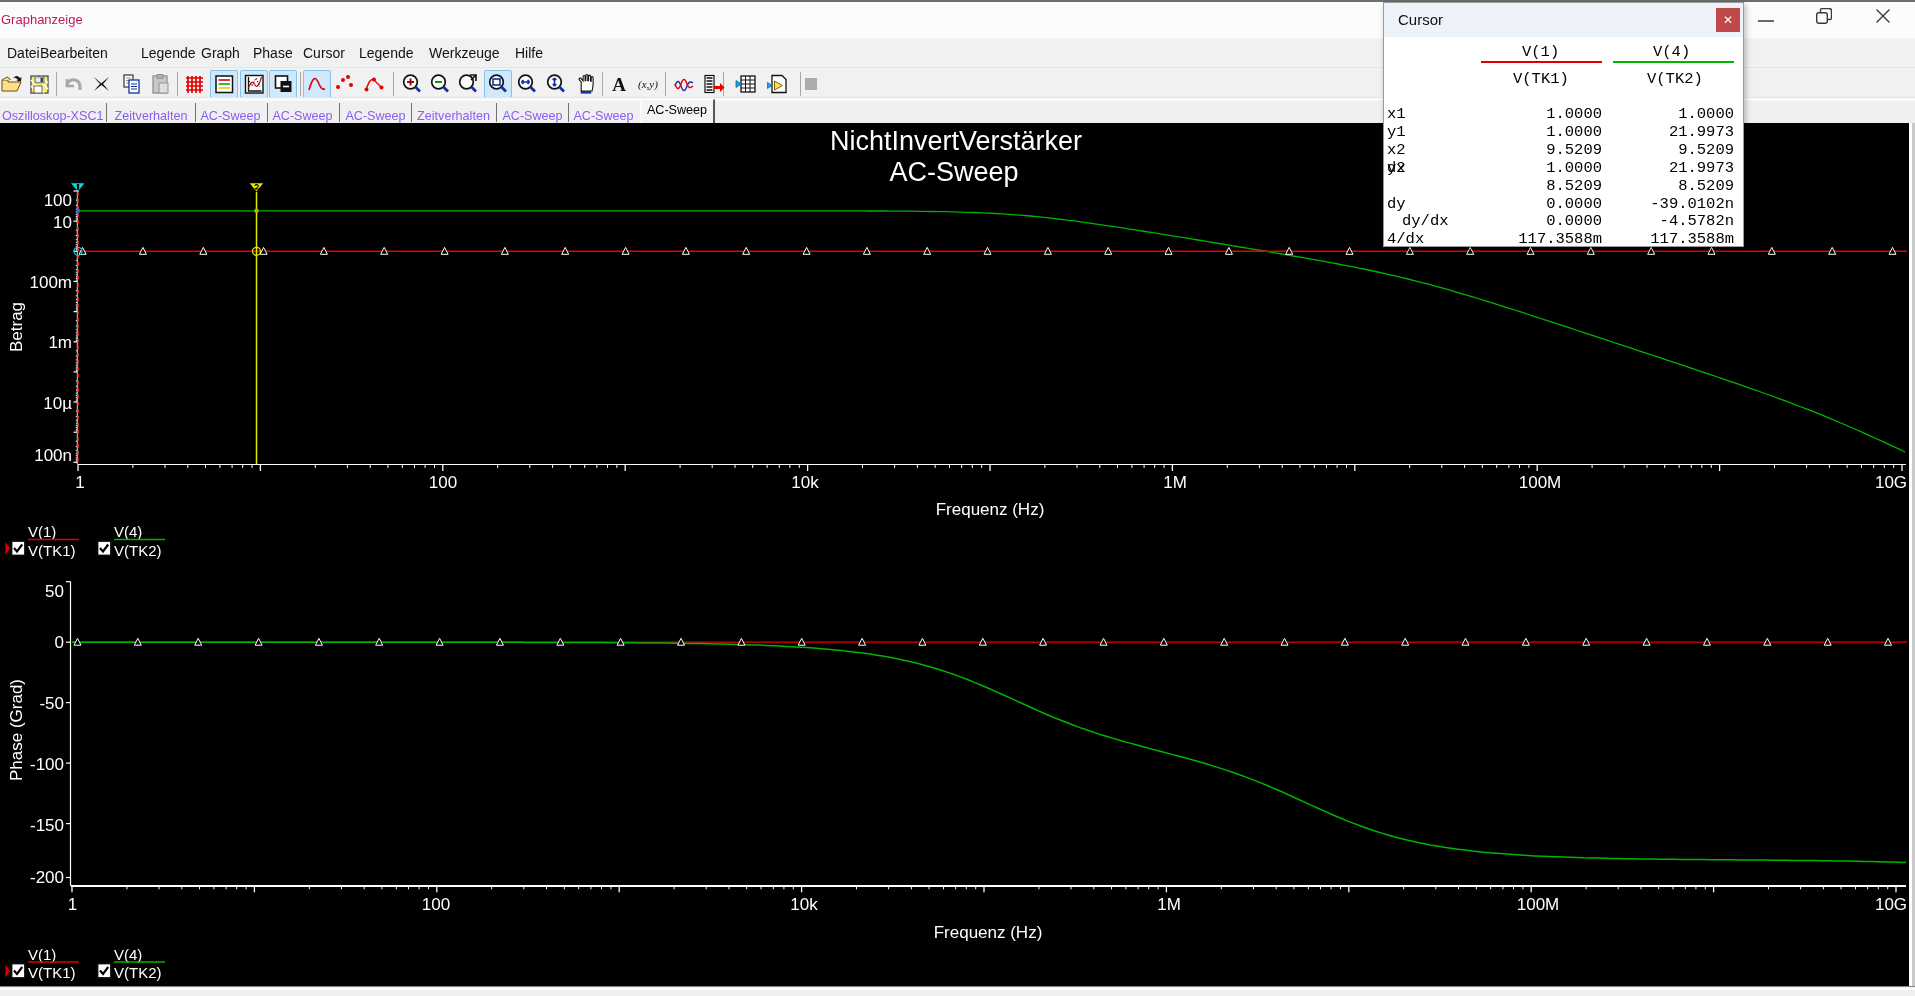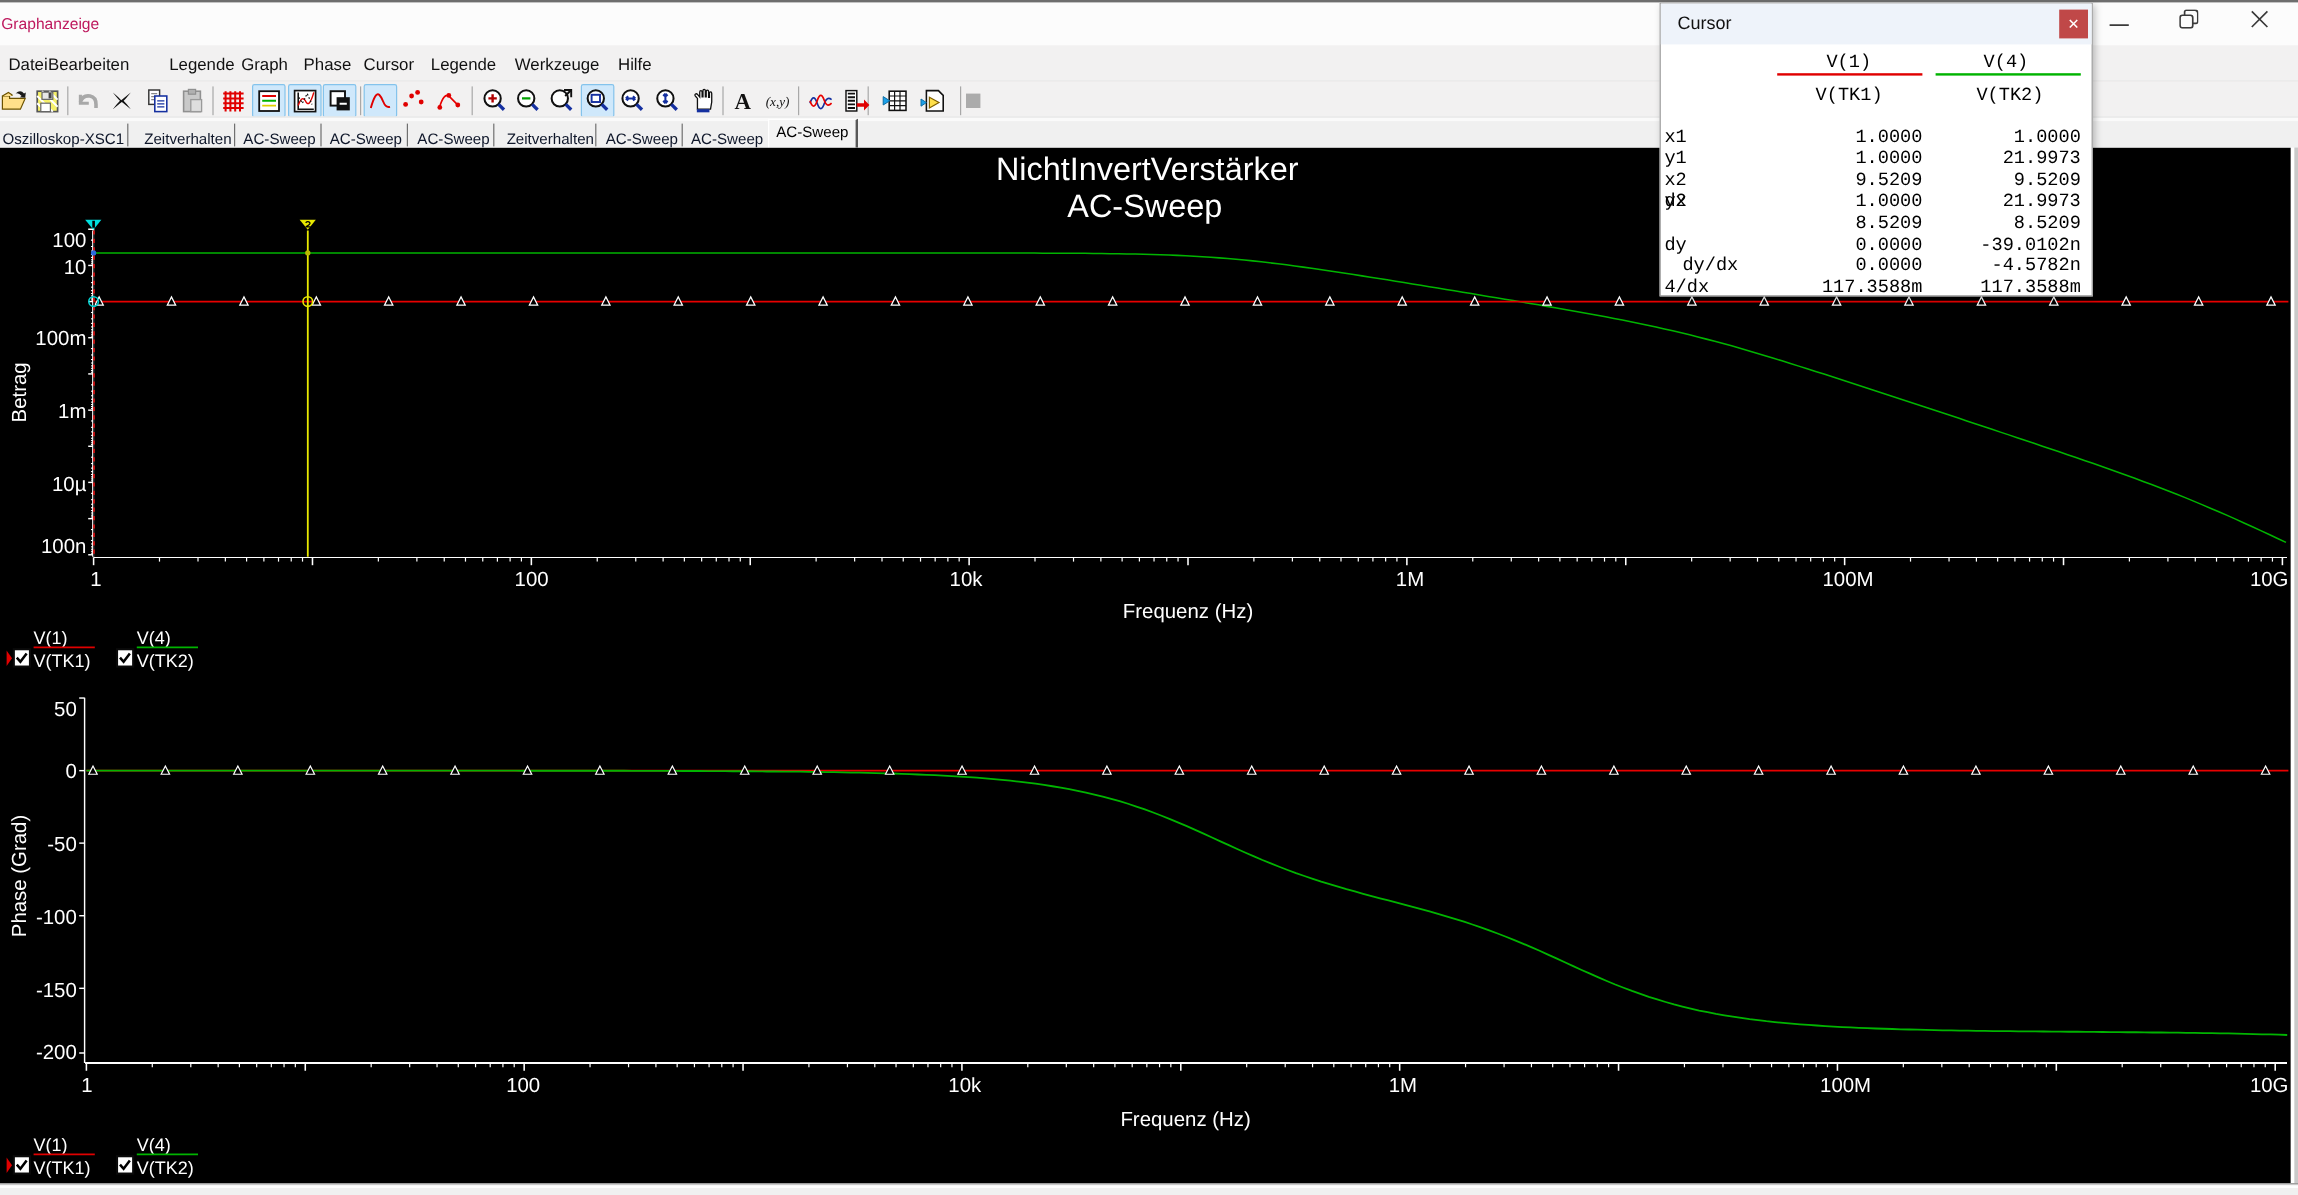--- a/index.html
+++ b/index.html
@@ -5,21 +5,21 @@
 #titlebar{position:absolute;left:0;top:0;width:1915px;height:38px;background:#fcfcfc;border-top:2px solid #6e6e6e}
 #titlebar .t{position:absolute;left:1px;top:10px;font-size:13px;color:#be185d}
 #menubar{position:absolute;left:0;top:38px;width:1915px;height:30px;background:#f2f1f1;border-bottom:1px solid #e6e6e6}
 .mi{position:absolute;top:7px;font-size:14px;color:#111}
 #toolbar{position:absolute;left:0;top:68px;width:1915px;height:33px;background:#f2f1f1}
 .tsep{position:absolute;top:4px;width:1px;height:24px;background:#a8a8a8}
 .tico{position:absolute;top:4px;width:24px;height:24px}
 .thl{position:absolute;top:2px;width:28px;height:28px;background:#cfe8fb;border:1px solid #84c3ec;border-radius:2px}
 #tabbar{position:absolute;left:0;top:101px;width:1915px;height:22px;background:#f0f0f0}
 #tbband{position:absolute;left:0;top:97px;width:1915px;height:4px;background:#fafafa;border-top:1px solid #e3e3e3}
-.tab{position:absolute;top:4px;height:22px;font-size:12.6px;color:#0f172a;text-align:right;line-height:22px;white-space:nowrap}
+.tab{position:absolute;top:4px;height:22px;font-size:12.6px;color:#8b5cf6;text-align:center;line-height:22px;white-space:nowrap}
 .tabsep{position:absolute;top:2px;width:1px;height:19px;background:#707070}
 #activetab{position:absolute;left:640px;top:99px;width:75px;height:24px;background:#f4f4f4;border-left:1px solid #fff;border-top:1px solid #fff;border-right:2px solid #585858;font-size:12.6px;text-align:center;line-height:21px;white-space:nowrap}
 #rightedge{position:absolute;left:1909px;top:123px;width:3px;height:863px;background:#ffffff}
 #rightedge2{position:absolute;left:1912px;top:123px;width:3px;height:863px;background:#c9c9c9}
 #statusbar{position:absolute;left:0;top:986px;width:1915px;height:10px;background:#f0f0f0;border-top:1.5px solid #8a8a8a}
 #statushl{position:absolute;left:0;top:988px;width:1915px;height:2px;background:#fdfdfd}
 #plot{position:absolute;left:0;top:123px}
 .ttl{fill:#fff;font-size:27px;font-family:"Liberation Sans",sans-serif;text-anchor:middle}
 .ax{fill:#fff;font-size:17px;font-family:"Liberation Sans",sans-serif}
 .lg{fill:#fff;font-size:15px;font-family:"Liberation Sans",sans-serif}

